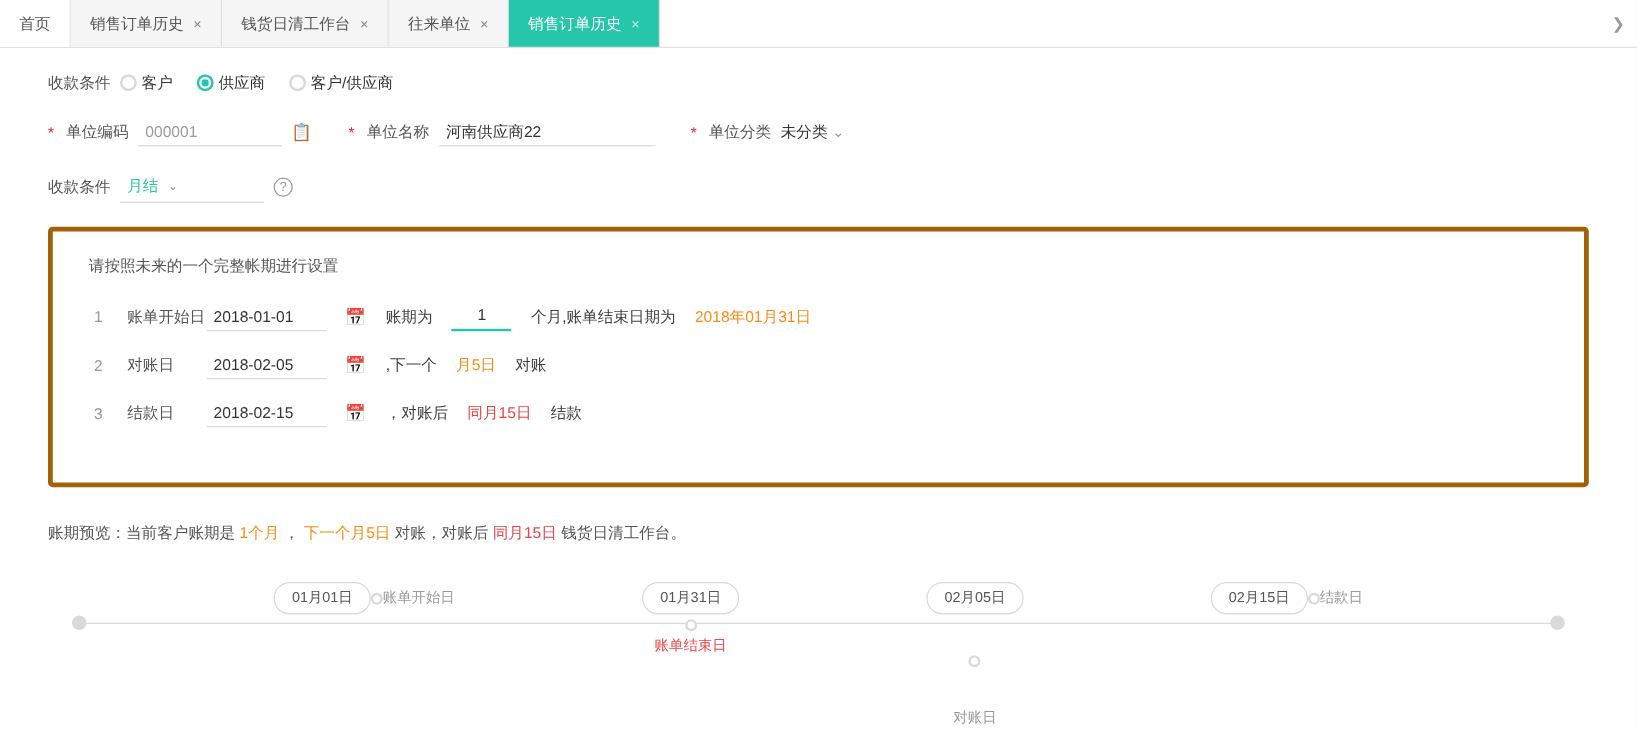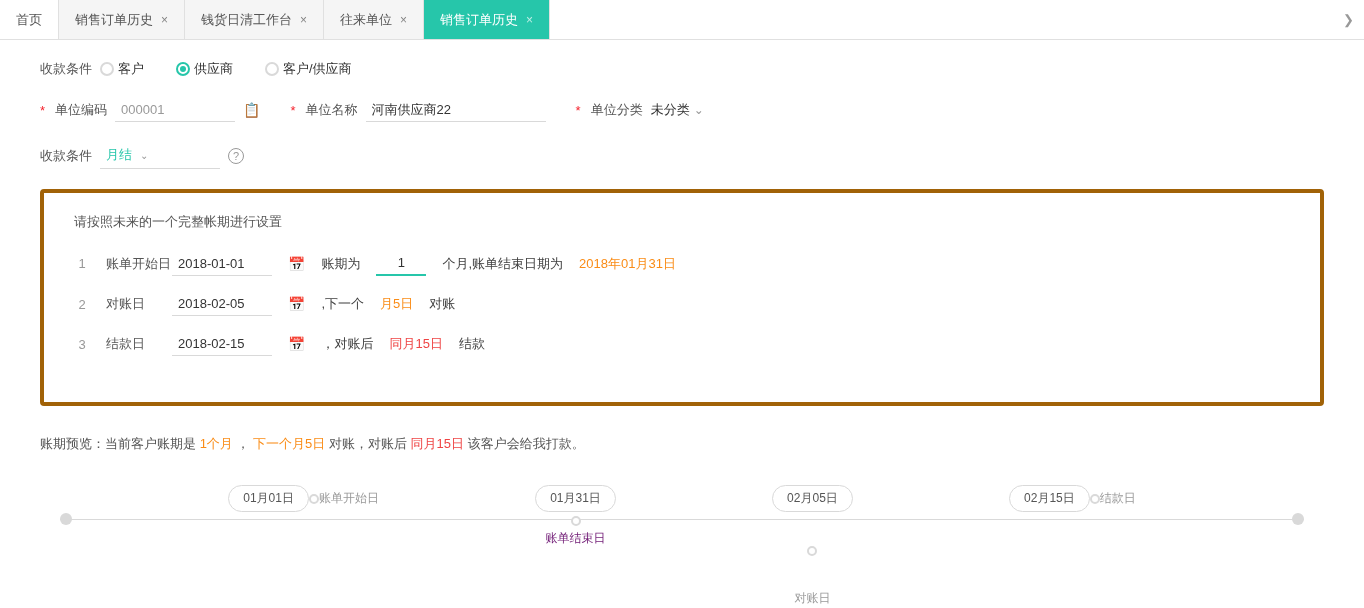--- a/index.html
+++ b/index.html
@@ -98,21 +98,21 @@
     }
 
     .form-input.name {
       width: 180px;
     }
 
     
     .radio-group {
       display: flex;
       align-items: flex-start;
-      gap: 32px;
+      gap: 20px;
     }
     .radio-item {
       display: flex;
       align-items: center;
       gap: 4px;
       cursor: pointer;
     }
     .radio-circle {
       width: 14px;
       height: 14px;
@@ -399,21 +399,21 @@
   </div>
 
   <div class="preview-section">
     <div class="preview-text">
       <span>账期预览：当前客户账期是</span>
       <span class="highlight-orange">1个月</span>
       <span>，</span>
       <span class="highlight-orange">下一个月5日</span>
       <span>对账，对账后</span>
       <span class="highlight-teal">同月15日</span>
-      <span>该客户会给我打款。</span>
+      <span>钱货日清工作台。</span>
     </div>
 
     <div style="position:relative; margin: 0 20px 0 20px;">
 
       <div style="position:absolute; top:34px; left:0; right:0; height:1px; background:#d9d9d9; z-index:0;"></div>
 
       <div style="display:flex; justify-content:space-between; align-items:flex-start; position:relative; z-index:1;">
 
         <div style="display:flex; flex-direction:column; align-items:center;">
           <div style="width:12px;height:12px;border-radius:50%;background:#d9d9d9;margin-top:28px;"></div>
@@ -421,21 +421,21 @@
 
         <div style="display:flex; flex-direction:row; align-items:center;">
           <div style="border:1px solid #d9d9d9;border-radius:20px;padding:4px 14px;font-size:12px;color:#555;background:#fff;white-space:nowrap;">01月01日</div>
           <div style="width:10px;height:10px;border-radius:50%;border:2px solid #d9d9d9;background:#fff;margin:4px 0;"></div>
           <div style="font-size:12px;color:#999;white-space:nowrap;">账单开始日</div>
         </div>
 
         <div style="display:flex; flex-direction:column; align-items:center;">
           <div style="border:1px solid #d9d9d9;border-radius:20px;padding:4px 14px;font-size:12px;color:#555;background:#fff;white-space:nowrap;">01月31日</div>
           <div style="width:10px;height:10px;border-radius:50%;border:2px solid #d9d9d9;background:#fff;margin:4px 0;"></div>
-          <div style="font-size:12px;color:#701a75;white-space:nowrap;">账单结束日</div>
+          <div style="font-size:12px;color:#ef4444;white-space:nowrap;">账单结束日</div>
         </div>
 
         <div style="display:flex; flex-direction:column; align-items:center;gap:30px;">
           <div style="border:1px solid #d9d9d9;border-radius:20px;padding:4px 14px;font-size:12px;color:#555;background:#fff;white-space:nowrap;">02月05日</div>
           <div style="width:10px;height:10px;border-radius:50%;border:2px solid #d9d9d9;background:#fff;margin:4px 0;"></div>
           <div style="font-size:12px;color:#999;white-space:nowrap;">对账日</div>
         </div>
 
         <div style="display:flex; align-items:center;">
           <div style="border:1px solid #d9d9d9;border-radius:20px;padding:4px 14px;font-size:12px;color:#555;background:#fff;white-space:nowrap;">02月15日</div>

